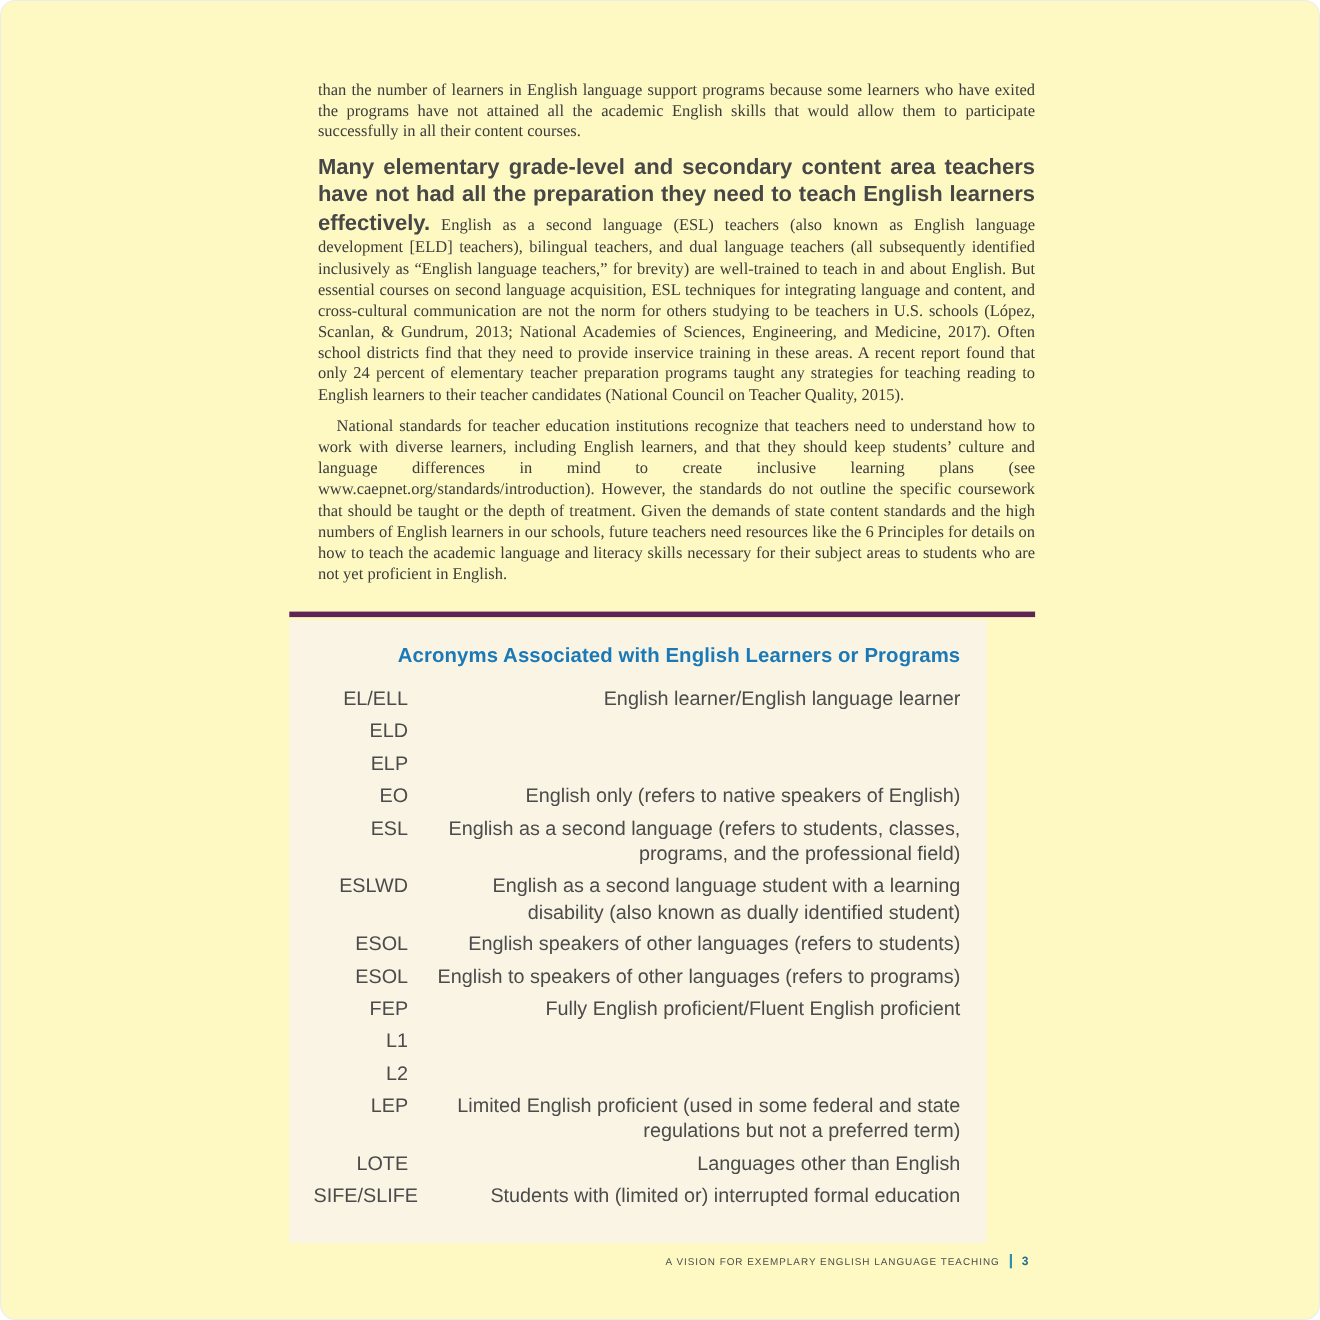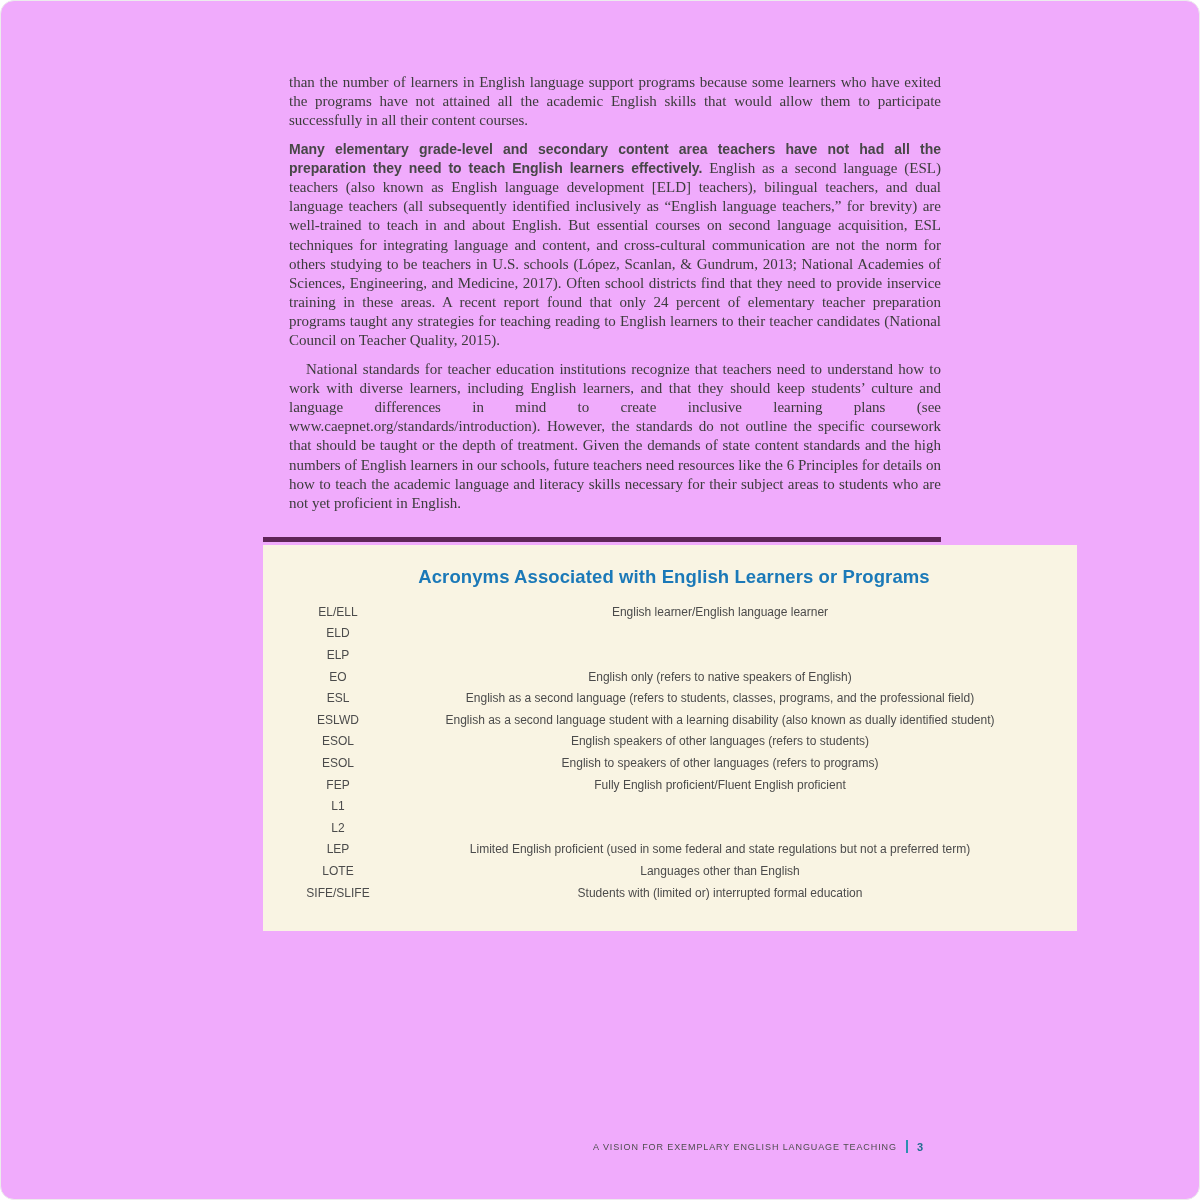--- a/index.html
+++ b/index.html
@@ -1,51 +1,51 @@
 <!DOCTYPE html>
 <html><head>
 <meta charset="utf-8">
 <style>
   * { margin:0; padding:0; box-sizing:border-box; }
   html,body { width:1200px; height:1200px; background:#ffffff; }
   body { font-family:"Liberation Serif", serif; }
   .sheet {
     position:relative; width:1200px; height:1200px;
-    background:#f0abfc; border:1px solid #ececec; border-radius:14px; overflow:hidden;
+    background:#fef9c3; border:1px solid #ececec; border-radius:14px; overflow:hidden;
   }
   .content {
     position:absolute; left:288px; top:72px; width:652px;
     color:#3c3c3c; font-size:15px; line-height:1.28; text-align:justify;
   }
   .para { margin-bottom:9px; }
   .para.indent { text-indent:17px; margin-bottom:0; }
   .lead {
     font-family:"Liberation Sans", sans-serif;
-    font-weight:bold; font-size:14px; color:#474747;
+    font-weight:bold; font-size:20px; color:#474747;
   }
   .rule {
     margin-top:24px; margin-left:-26px; width:678px; height:5px;
     background:#5e2456;
   }
   .acronym-box {
-    margin-top:3px; margin-left:-26px; width:814px;
-    background:#f9f4e3; padding:20px 24px 24px 32px;
-    font-family:"Liberation Sans", sans-serif; text-align:center;
+    margin-top:3px; margin-left:-26px; width:634px;
+    background:#f9f4e3; padding:20px 24px 24px 22px;
+    font-family:"Liberation Sans", sans-serif; text-align:right;
   }
   .acronym-box h2 {
     color:#1b79b8; font-size:18.5px; font-weight:bold;
     margin-bottom:16px; letter-spacing:0.1px;
   }
   .acronym-row {
     display:grid; grid-template-columns:92px 1fr;
-    margin-bottom:6px; font-size:12px; color:#4b4b4b; line-height:1.3;
+    margin-bottom:6px; font-size:18px; color:#4b4b4b; line-height:1.3;
   }
   .acronym-row .abbr { padding-right:6px; }
   .footer {
-    position:absolute; right:276px; bottom:46px;
+    position:absolute; right:264px; bottom:46px;
     display:flex; align-items:center;
     font-family:"Liberation Sans", sans-serif;
   }
   .footer .ftext {
     font-size:9px; letter-spacing:0.9px; color:#4d4d4d;
   }
   .footer .fbar {
     display:inline-block; width:2px; height:13px; background:#2e8fb0;
     margin:0 9px;
   }

